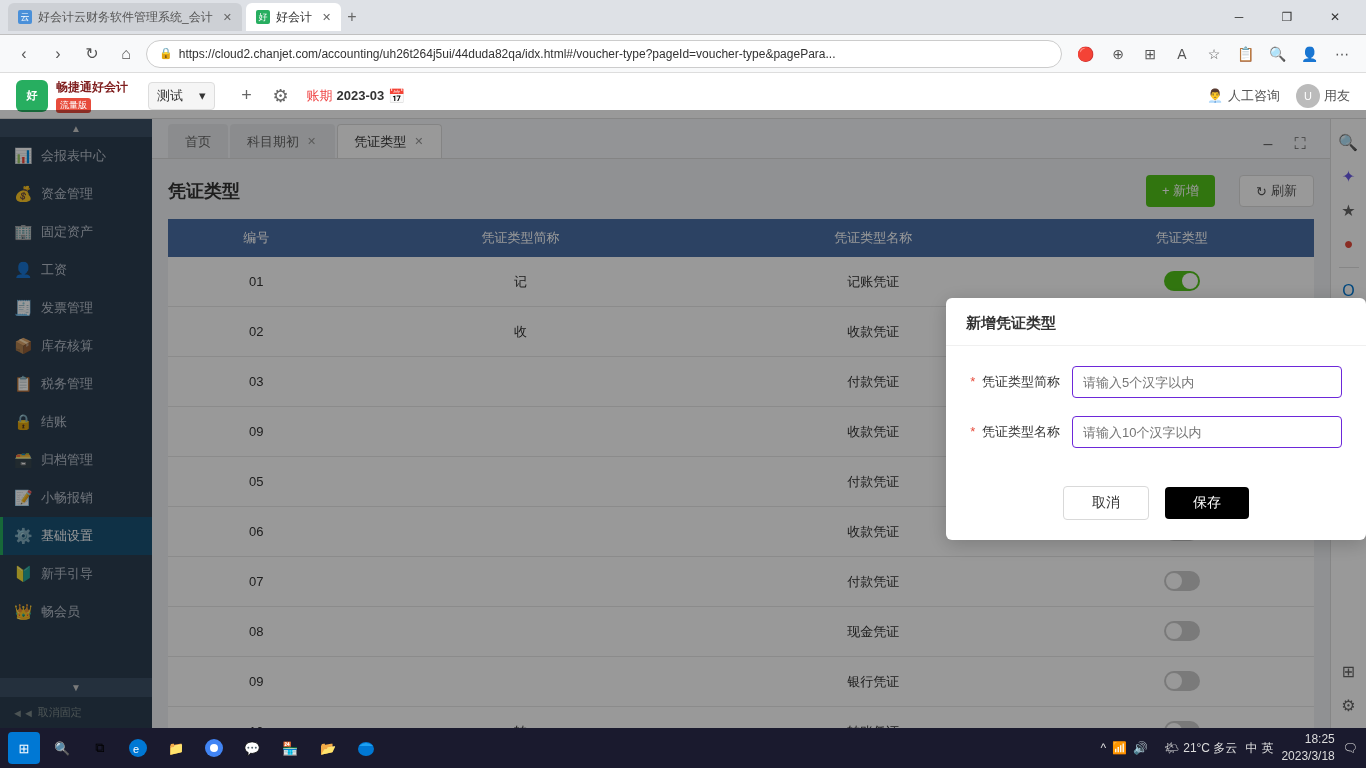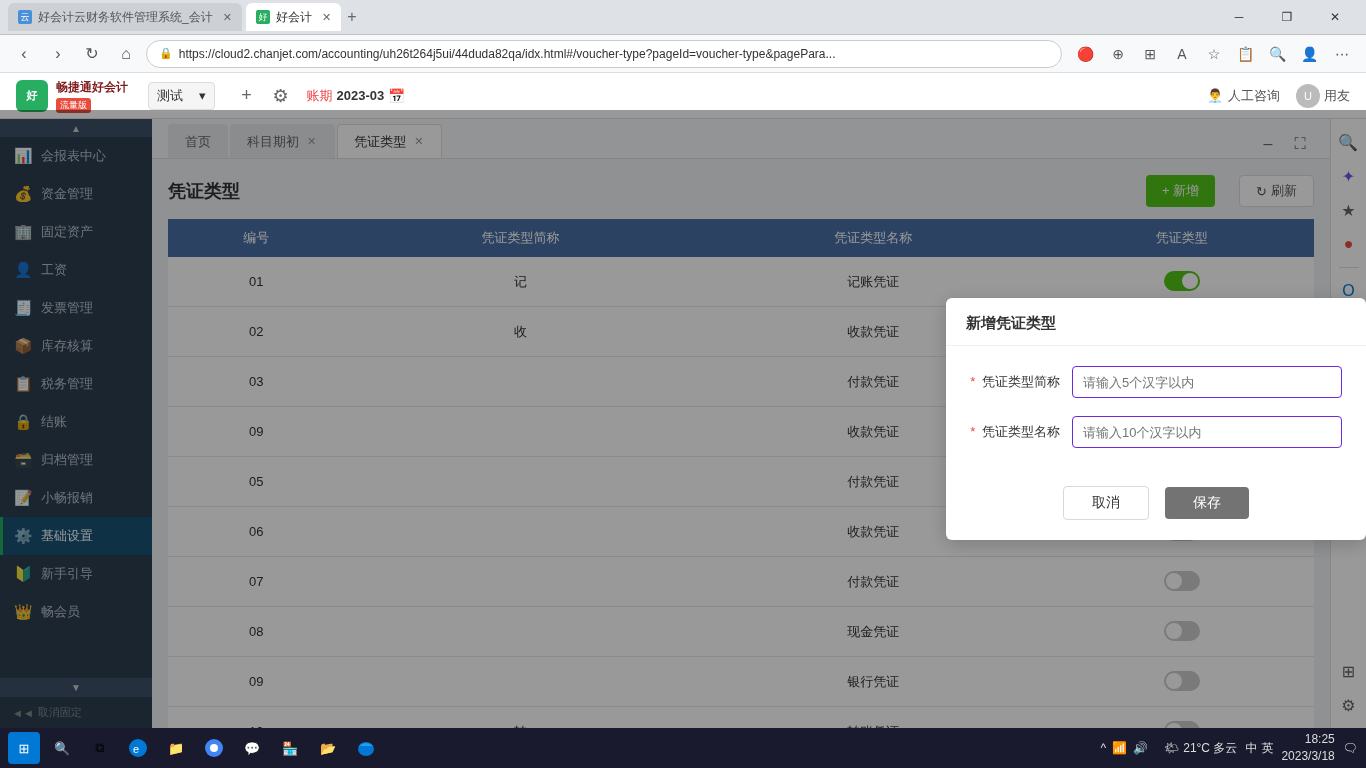--- a/index.html
+++ b/index.html
@@ -86,21 +86,21 @@
     .dialog { background: #fff; border-radius: 6px; width: 420px; box-shadow: 0 4px 20px rgba(0,0,0,0.2); padding-bottom: 20px; }
     .dialog-header { padding: 16px 20px 12px; border-bottom: 1px solid #f0f0f0; display: flex; align-items: center; justify-content: space-between; }
     .dialog-title { font-size: 15px; font-weight: bold; color: #333; }
     .dialog-body { padding: 20px 24px; }
     .form-row { display: flex; align-items: center; margin-bottom: 18px; gap: 12px; }
     .form-label { font-size: 13px; color: #333; width: 90px; text-align: right; flex-shrink: 0; }
     .form-label .required { color: #e74c3c; margin-right: 3px; }
     .form-input { flex: 1; height: 32px; border: 1px solid #6d28d9; border-radius: 4px; padding: 0 10px; font-size: 13px; outline: none; }
     .dialog-footer { padding: 0 14px; display: flex; align-items: center; justify-content: center; gap: 16px; }
     .btn-cancel { background: #fff; color: #333; border: 1px solid #d9d9d9; padding: 7px 28px; border-radius: 4px; cursor: pointer; font-size: 14px; }
-    .btn-save { background: #737373; color: white; border: none; padding: 7px 28px; border-radius: 4px; cursor: pointer; font-size: 14px; }
+    .btn-save { background: #000000; color: white; border: none; padding: 7px 28px; border-radius: 4px; cursor: pointer; font-size: 14px; }
 
     
     .tab-bar-right { margin-left: auto; display: flex; align-items: center; gap: 4px; }
     .tab-bar-btn { background: none; border: none; cursor: pointer; font-size: 16px; color: #666; width: 28px; height: 28px; display: flex; align-items: center; justify-content: center; }
 
     
     .taskbar { height: 40px; background: #1a1a2e; display: flex; align-items: center; padding: 0 8px; gap: 6px; position: relative; }
     .taskbar-start { background: #0078d4; color: white; border: none; width: 32px; height: 32px; border-radius: 4px; cursor: pointer; font-size: 13px; display: flex; align-items: center; justify-content: center; }
     .taskbar-icon { width: 32px; height: 32px; display: flex; align-items: center; justify-content: center; cursor: pointer; border-radius: 4px; }
     .taskbar-right { margin-left: auto; display: flex; align-items: center; gap: 8px; color: #ddd; font-size: 12px; }

